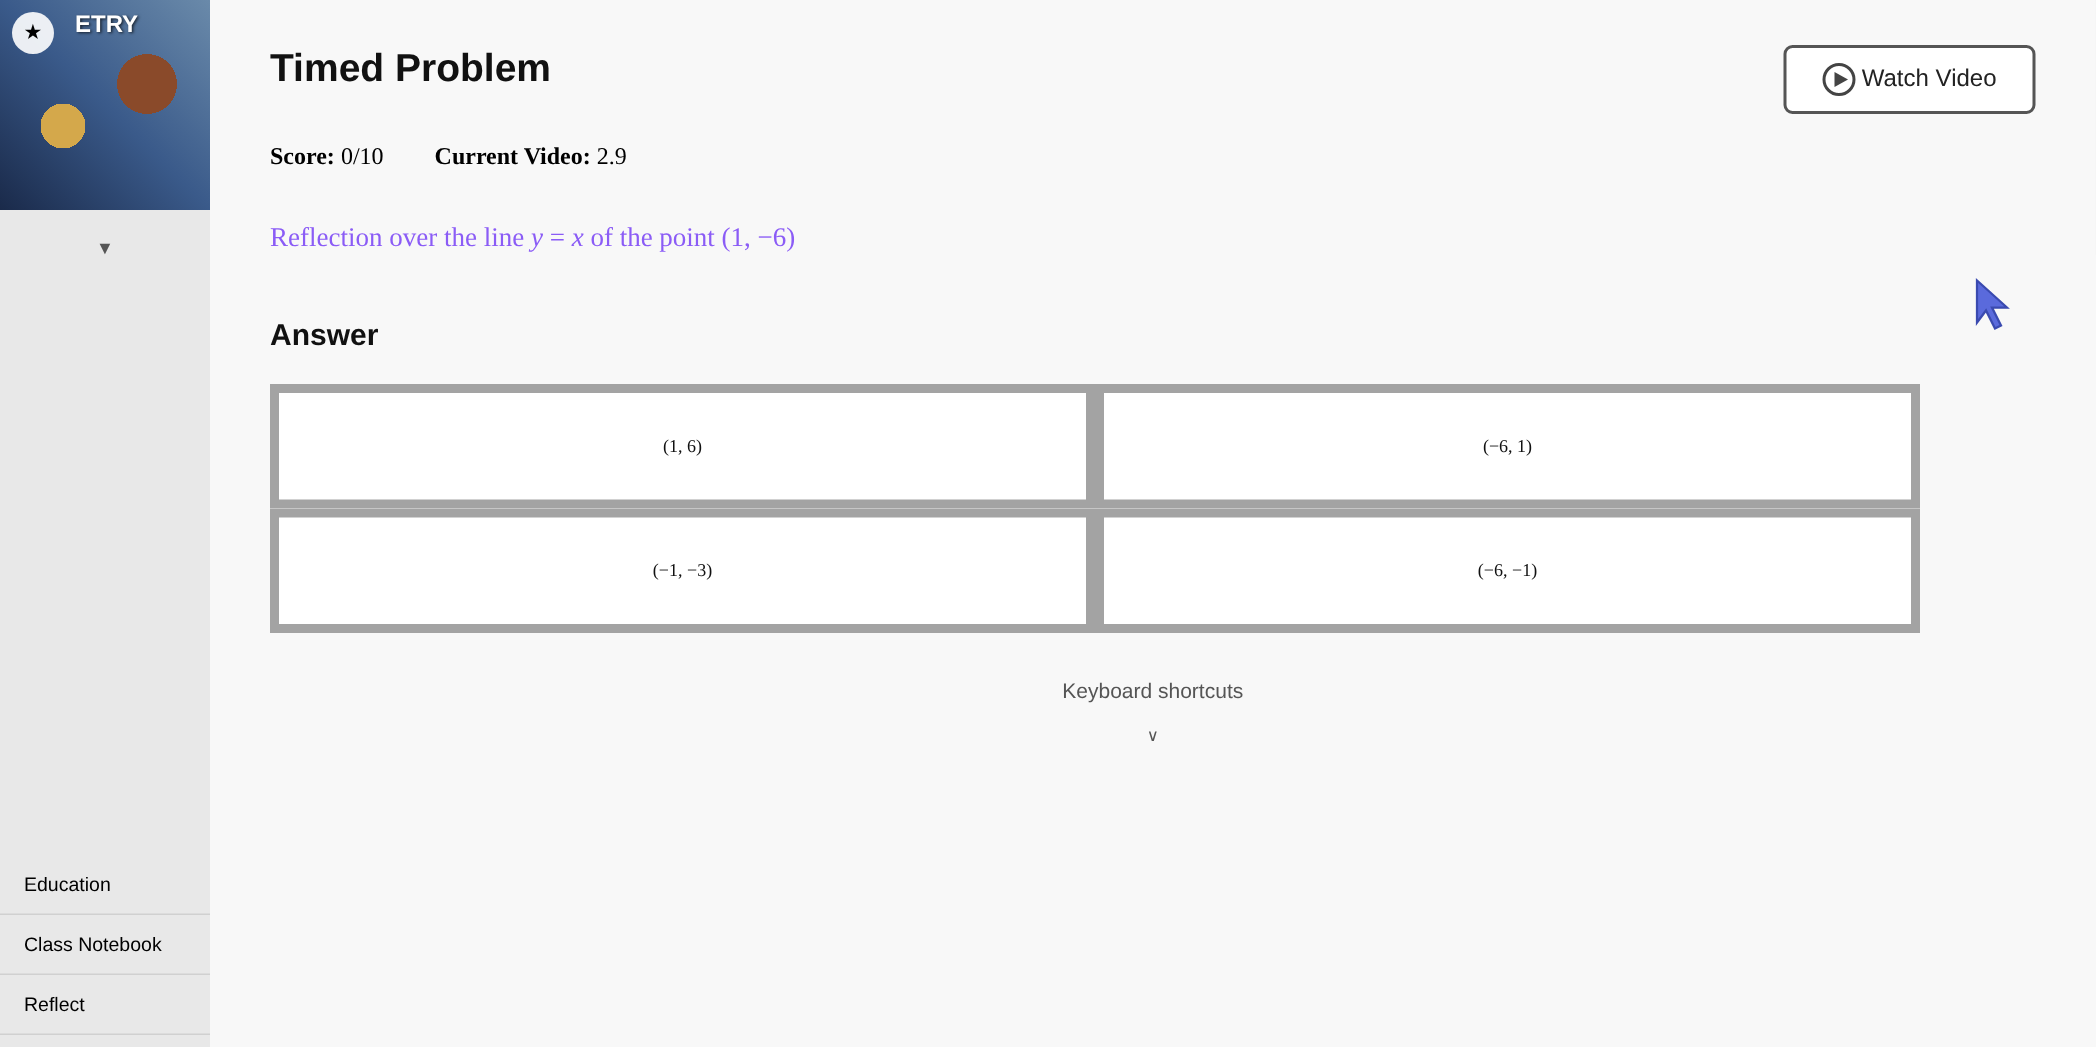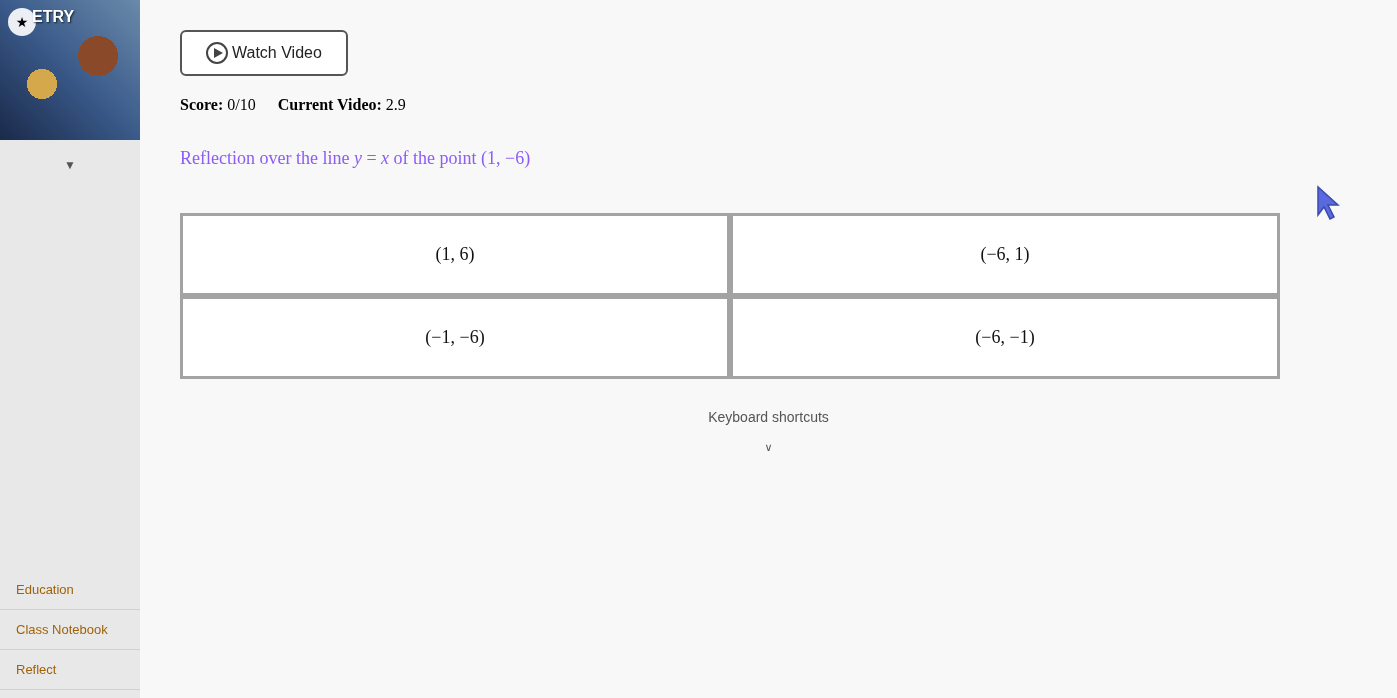--- a/index.html
+++ b/index.html
@@ -52,21 +52,21 @@
       height: 28px;
       display: flex;
       align-items: center;
       justify-content: center;
       font-size: 14px;
     }
 
     .sidebar-etry {
       position: absolute;
       top: 8px;
-      left: 32px;
+      left: 50px;
       color: white;
       font-weight: bold;
       font-size: 16px;
       font-family: Arial, sans-serif;
       text-shadow: 1px 1px 2px rgba(0,0,0,0.7);
     }
 
     .sidebar-nav {
       flex: 1;
       display: flex;
@@ -78,21 +78,21 @@
       text-align: center;
       padding: 8px;
       font-size: 12px;
       color: #555;
       cursor: pointer;
     }
 
     .sidebar-item {
       padding: 12px 16px;
       font-size: 13px;
-      color: #a16207;
+      color: #000000;
       font-family: Arial, sans-serif;
       cursor: pointer;
       border-bottom: 1px solid #d0d0d0;
     }
 
     
     .main-content {
       flex: 1;
       background: #f8f8f8;
       padding: 30px 40px;
@@ -147,21 +147,21 @@
       border-top: 5px solid transparent;
       border-bottom: 5px solid transparent;
       border-left: 9px solid #444;
       margin-left: 2px;
     }
 
     
     .score-row {
       display: flex;
       align-items: center;
-      gap: 22px;
+      gap: 34px;
       margin-bottom: 30px;
     }
 
     
     .question-text {
       font-size: 18px;
       color: #8b5cf6;
       margin-bottom: 40px;
       line-height: 1.6;
       font-family: 'Times New Roman', serif;
@@ -178,25 +178,25 @@
 
     .answer-grid {
       display: grid;
       grid-template-columns: 1fr 1fr;
       grid-template-rows: 1fr 1fr;
       gap: 0;
       max-width: 1100px;
     }
 
     .answer-option {
-      border: 3px solid #a3a3a3;
+      border: 6px solid #a3a3a3;
       background: white;
       padding: 28px 20px;
       text-align: center;
-      font-size: 18px;
+      font-size: 12px;
       color: #111;
       cursor: pointer;
       font-family: 'Times New Roman', serif;
       min-height: 80px;
       display: flex;
       align-items: center;
       justify-content: center;
     }
 
     
@@ -246,20 +246,21 @@
   <div class="sidebar-bottom">
     <div class="sidebar-item">Education</div>
     <div class="sidebar-item">Class Notebook</div>
     <div class="sidebar-item">Reflect</div>
   </div>
 </div>
 
 <div class="main-content">
 
   <div class="header-row">
+    <h1 class="page-title">Timed Problem</h1>
 
     <button class="watch-video-btn">
       <div class="play-icon">
         <div class="play-triangle"></div>
       </div>
       <span>Watch Video</span>
     </button>
   </div>
 
   <div class="score-row">
@@ -270,30 +271,31 @@
     <span>
       <strong>Current Video:</strong>
       <span>2.9</span>
     </span>
   </div>
 
   <div class="question-text">
     Reflection over the line <em>y</em> = <em>x</em> of the point (1, −6)
   </div>
 
+  <div class="answer-heading">Answer</div>
 
   <div class="answer-grid">
     <div class="answer-option">
       <span>(1, 6)</span>
     </div>
     <div class="answer-option">
       <span>(−6, 1)</span>
     </div>
     <div class="answer-option">
-      <span>(−1, −6)</span>
+      <span>(−1, −3)</span>
     </div>
     <div class="answer-option">
       <span>(−6, −1)</span>
     </div>
   </div>
 
   <div class="keyboard-shortcuts">
     <span>Keyboard shortcuts</span>
     <span class="chevron">∨</span>
   </div>

